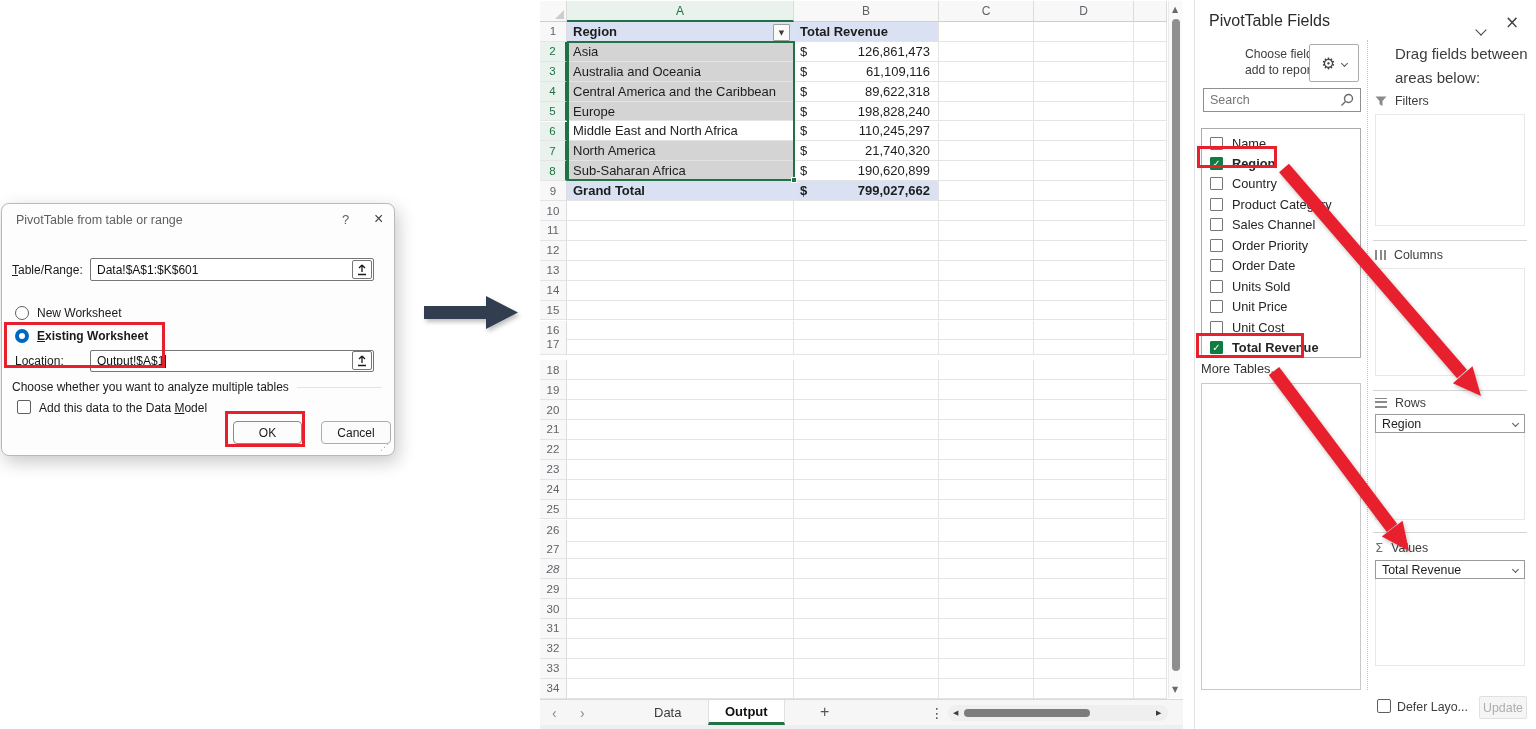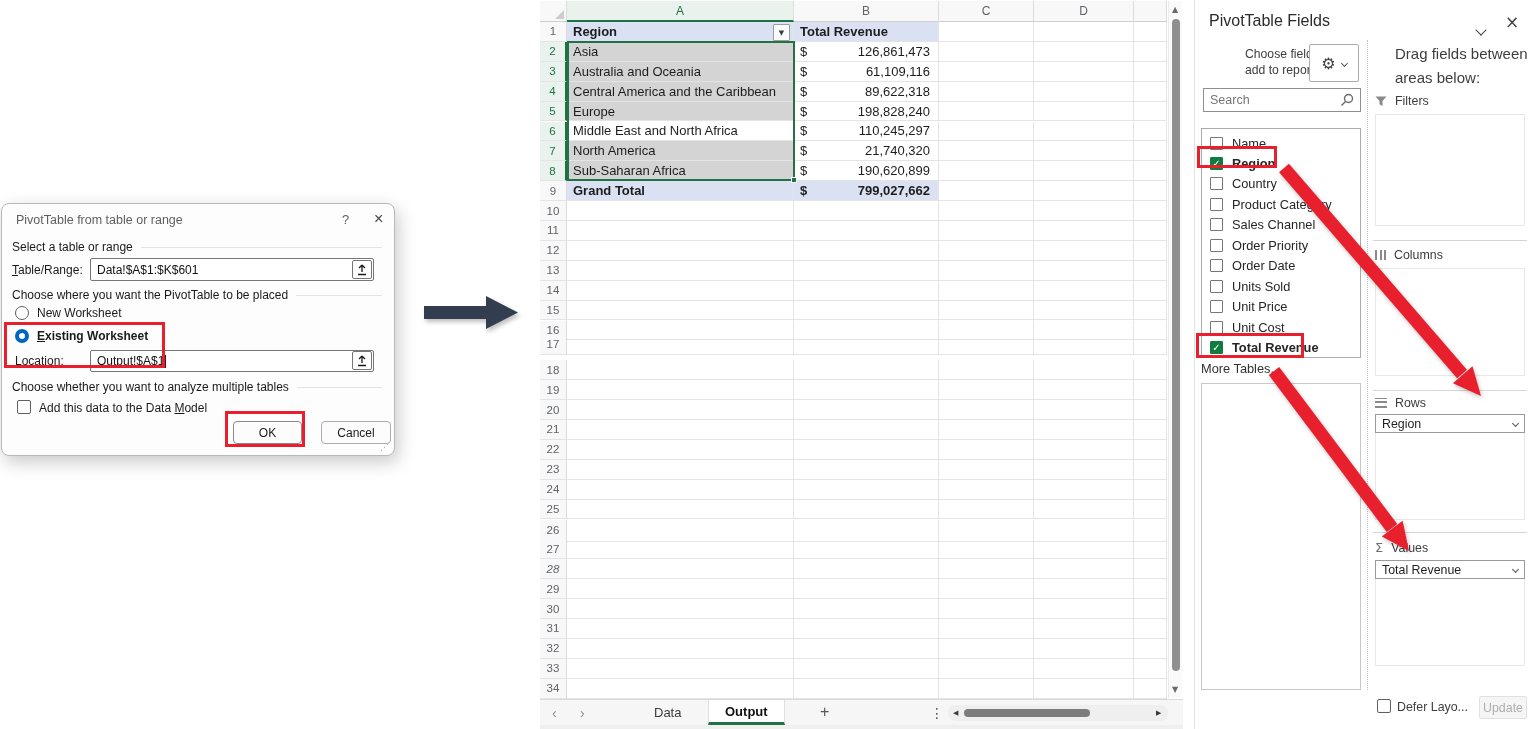--- a/index.html
+++ b/index.html
@@ -112,34 +112,28 @@
 </style>
 </head>
 <body>
 
 <div id="dialog" class="abs">
   <div id="dlg-titlebar" class="abs">
     <div id="dlg-title" class="abs">PivotTable from table or range</div>
     <div id="dlg-help" class="abs">?</div>
     <div id="dlg-close" class="abs">×</div>
   </div>
-  <div class="grp" style="top:36px;">
-    <span>Select a table or range</span>
-  </div>
   <div class="abs mnemonic" style="left:10px; top:59px;">Table/Range:</div>
   <div class="dlg-input" style="left:88px; top:54px; width:284px; height:23px;">
     <span>Data!$A$1:$K$601</span>
   </div>
   <div class="rangebtn" style="left:350px; top:56px;">
     <svg width="12" height="12" viewBox="0 0 12 12">
       <path d="M6 1 L9 4 M6 1 L3 4 M6 1 V8 M2 10.5 H10" stroke="#1a1a1a" stroke-width="1.3" fill="none"></path>
     </svg>
-  </div>
-  <div class="grp" style="top:84px;">
-    <span>Choose where you want the PivotTable to be placed</span>
   </div>
   <div class="radio" style="left:13px; top:102px;"></div>
   <div class="abs" style="left:35px; top:102px;">New Worksheet</div>
   <div class="radio sel" style="left:13px; top:125px;"></div>
   <div class="abs mnemonic" style="left:35px; top:125px; font-weight:bold;">Existing Worksheet</div>
   <div class="abs mnemonic" style="left:13px; top:150px;">Location:</div>
   <div class="dlg-input" style="left:88px; top:146px; width:284px; height:22px;">
     <span>Output!$A$1</span>
       <span class="caret"></span>
   </div>

